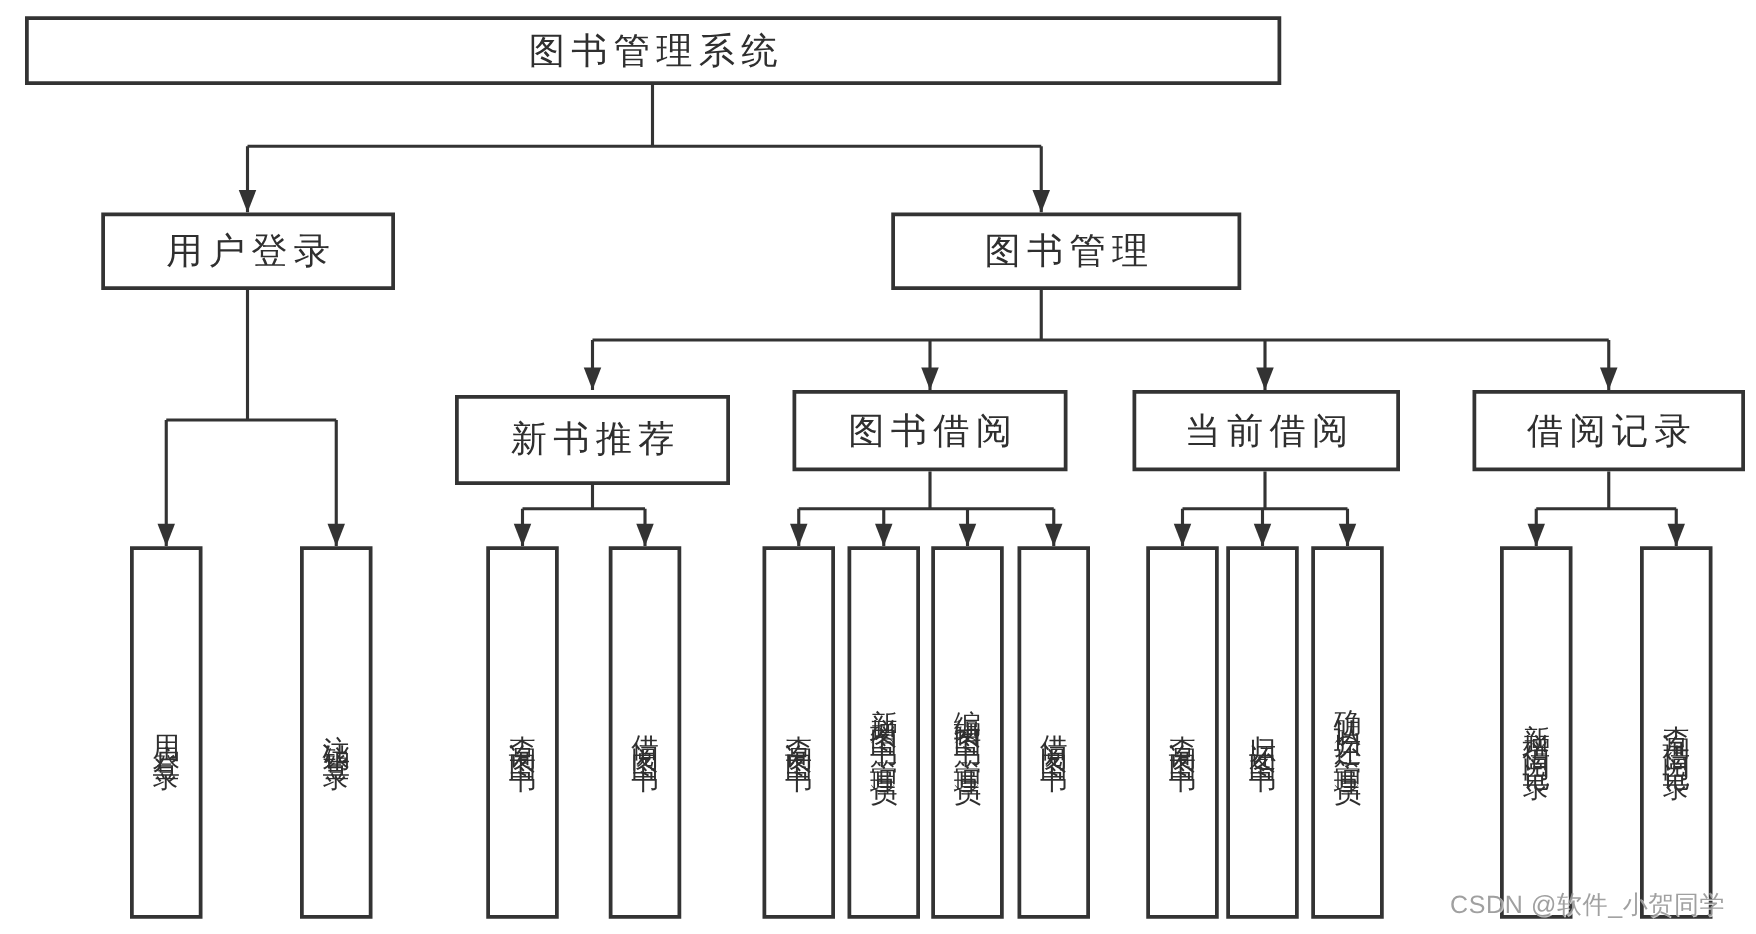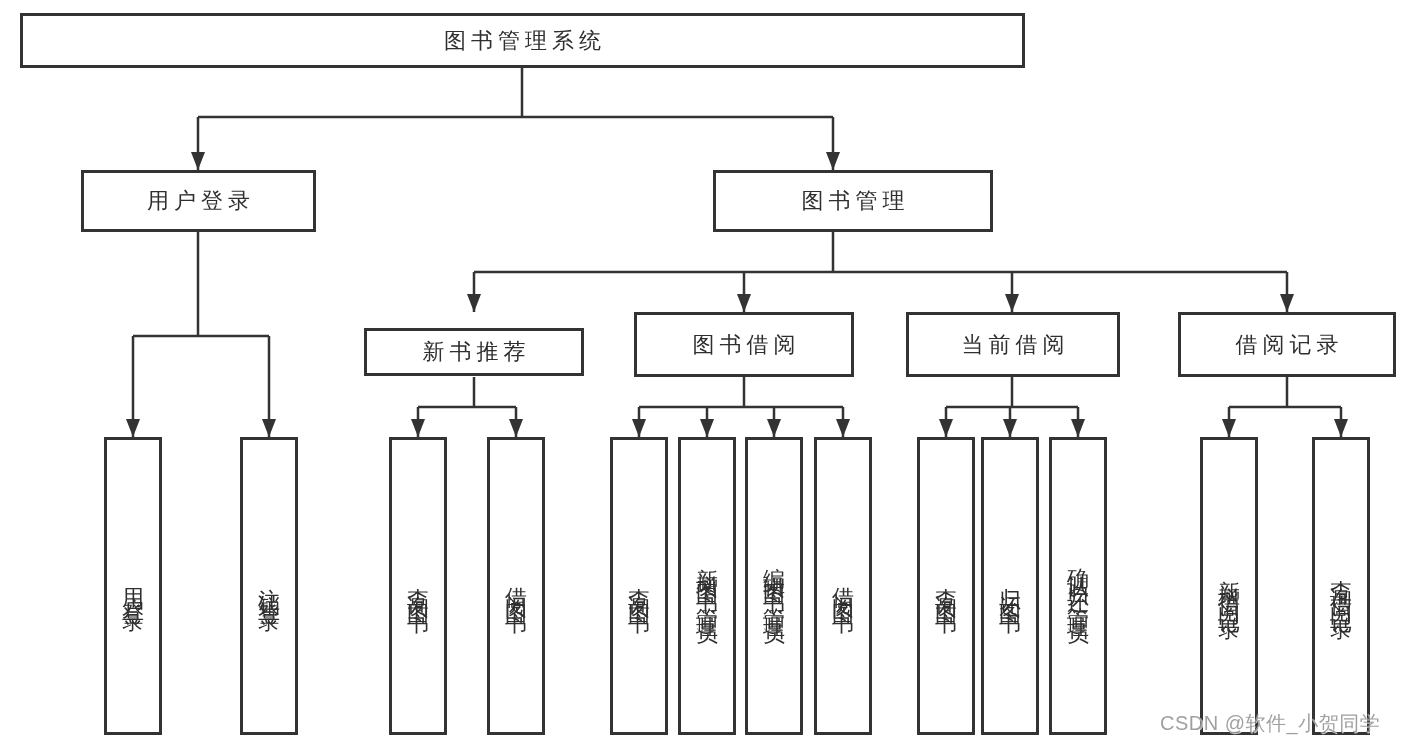--- a/index.html
+++ b/index.html
@@ -24,21 +24,21 @@
     position: absolute;
     box-sizing: border-box;
     border: 3px solid #333333;
     background: #ffffff;
     display: flex;
     align-items: center;
     justify-content: center;
     color: #2f2f2f;
   }
   .hlabel {
-    font-size: 22px;
+    font-size: 29px;
     letter-spacing: 5px;
     text-indent: 5px;
     white-space: nowrap;
   }
   .vlabel {
     writing-mode: vertical-rl;
     text-orientation: mixed;
     font-size: 22px;
     letter-spacing: 8px;
     line-height: 1;
@@ -99,21 +99,21 @@
     <span class="hlabel">图书管理系统</span>
   </div>
 
   <div class="box" style="left:81px; top:170px; width:235px; height:62px;">
     <span class="hlabel">用户登录</span>
   </div>
   <div class="box" style="left:713px; top:170px; width:280px; height:62px;">
     <span class="hlabel">图书管理</span>
   </div>
 
-  <div class="box" style="left:364px; top:328px; width:220px; height:48px;">
+  <div class="box" style="left:364px; top:316px; width:220px; height:72px;">
     <span class="hlabel">新书推荐</span>
   </div>
   <div class="box" style="left:906px; top:312px; width:214px; height:65px;">
     <span class="hlabel">当前借阅</span>
   </div>
   <div class="box" style="left:634px; top:312px; width:220px; height:65px;">
     <span class="hlabel">图书借阅</span>
   </div>
   <div class="box" style="left:1178px; top:312px; width:218px; height:65px;">
     <span class="hlabel">借阅记录</span>

